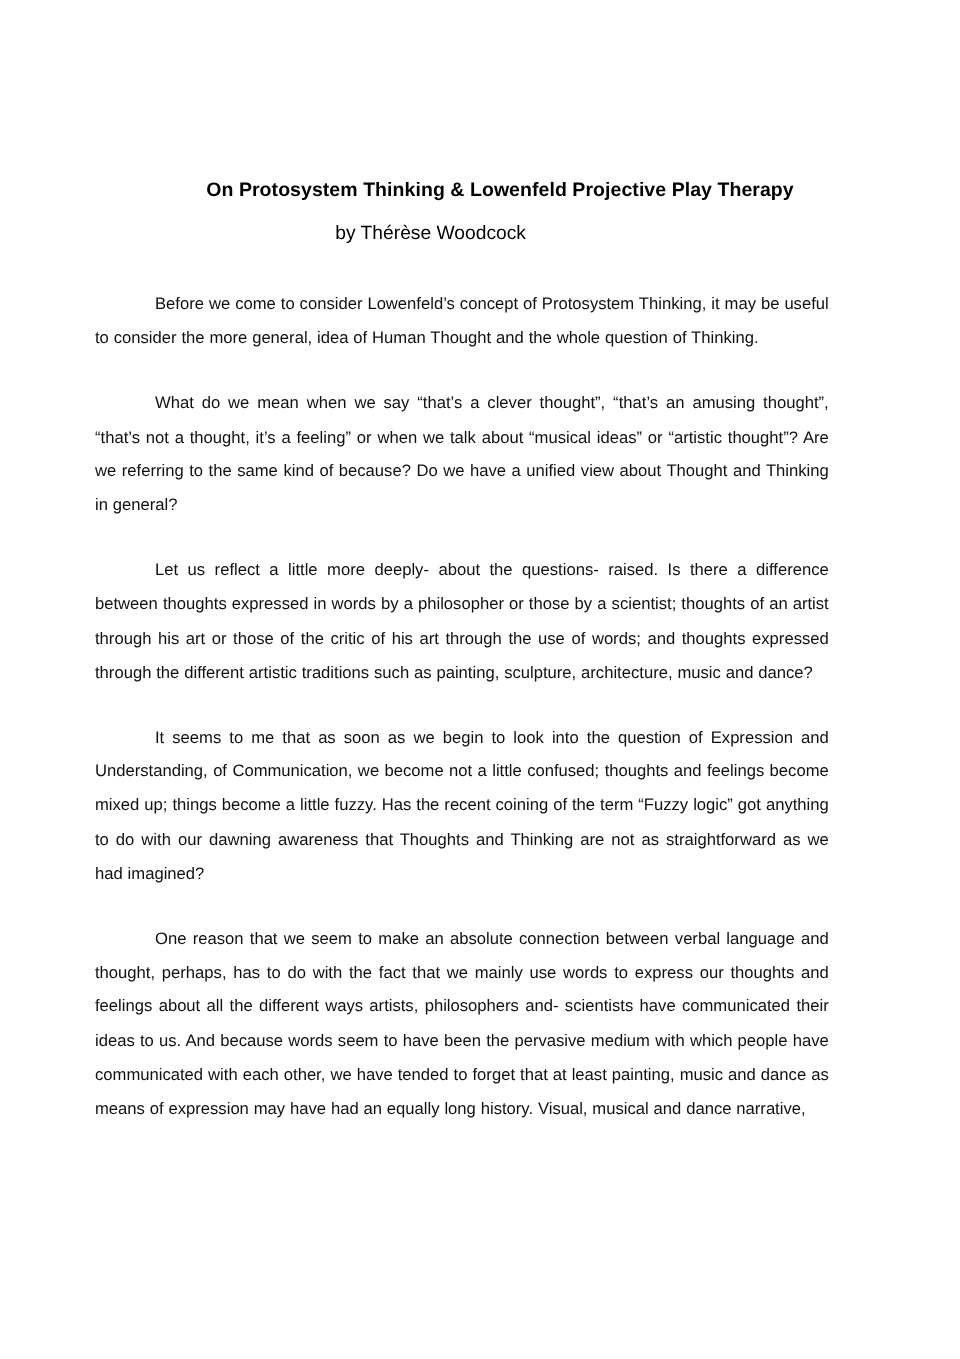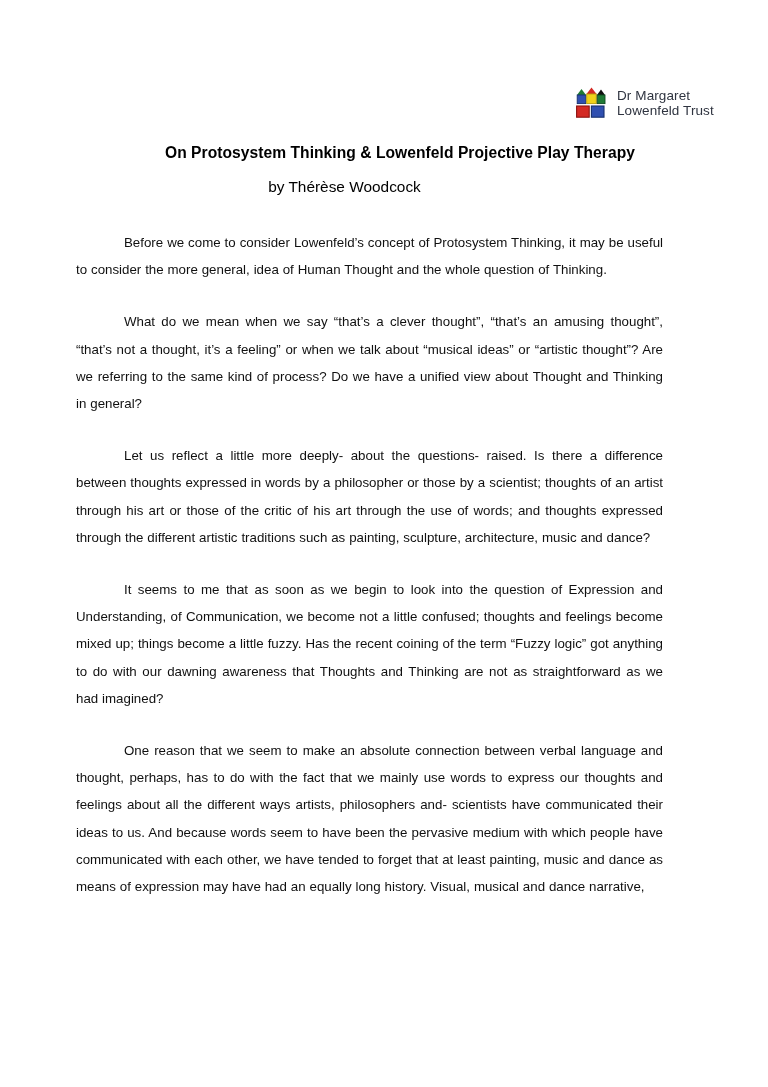--- a/index.html
+++ b/index.html
@@ -97,47 +97,26 @@
 
   .para:last-child {
     margin-bottom: 1px;
   }
 </style>
 </head>
 <body>
 
 <div class="page">
 
-  <div class="logo">
-    <svg class="logo-mark" viewBox="0 0 38 38">
-
-      <polygon points="5,11 9.5,5 14,11" fill="#1f7a35"></polygon>
-      <rect x="5.2" y="11" width="8.6" height="8.6" fill="#2f4fb0" stroke="#17306e" stroke-width="0.9"></rect>
-
-      <polygon points="14.5,10 19.5,3.4 24.5,10" fill="#d42a24"></polygon>
-      <rect x="14.7" y="10" width="9.6" height="9.6" fill="#f0d21a" stroke="#b79c0c" stroke-width="0.9"></rect>
-
-      <polygon points="25,11 29,5.4 33,11" fill="#111111"></polygon>
-      <rect x="25.2" y="11" width="7.8" height="8.6" fill="#1f7a35" stroke="#0f4a1f" stroke-width="0.9"></rect>
-
-      <rect x="4.6" y="22" width="12.6" height="11.2" fill="#d42a24" stroke="#8c1310" stroke-width="1.1"></rect>
-
-      <rect x="19.4" y="22" width="12.6" height="11.2" fill="#2f4fb0" stroke="#17306e" stroke-width="1.1"></rect>
-    </svg>
-    <div class="logo-text">
-      <span class="logo-line">Dr Margaret</span>
-      <span class="logo-line">Lowenfeld Trust</span>
-    </div>
-  </div>
 
   <div class="doc-title">On Protosystem Thinking &amp; Lowenfeld Projective Play Therapy</div>
 
   <div class="doc-byline">by Thérèse Woodcock</div>
 
   <div class="body-text">
     <p class="para">Before we come to consider Lowenfeld’s concept of Protosystem Thinking, it may be useful to consider the more general, idea of Human Thought and the whole question of Thinking.</p>
-    <p class="para">What do we mean when we say “that’s a clever thought”, “that’s an amusing thought”, “that’s not a thought, it’s a feeling” or when we talk about “musical ideas” or “artistic thought”? Are we referring to the same kind of process? Do we have a unified view about Thought and Thinking in general?</p>
+    <p class="para">What do we mean when we say “that’s a clever thought”, “that’s an amusing thought”, “that’s not a thought, it’s a feeling” or when we talk about “musical ideas” or “artistic thought”? Are we referring to the same kind of because? Do we have a unified view about Thought and Thinking in general?</p>
     <p class="para">Let us reflect a little more deeply- about the questions- raised. Is there a difference between thoughts expressed in words by a philosopher or those by a scientist; thoughts of an artist through his art or those of the critic of his art through the use of words; and thoughts expressed through the different artistic traditions such as painting, sculpture, architecture, music and dance?</p>
     <p class="para">It seems to me that as soon as we begin to look into the question of Expression and Understanding, of Communication, we become not a little confused; thoughts and feelings become mixed up; things become a little fuzzy. Has the recent coining of the term “Fuzzy logic” got anything to do with our dawning awareness that Thoughts and Thinking are not as straightforward as we had imagined?</p>
     <p class="para">One reason that we seem to make an absolute connection between verbal language and thought, perhaps, has to do with the fact that we mainly use words to express our thoughts and feelings about all the different ways artists, philosophers and- scientists have communicated their ideas to us. And because words seem to have been the pervasive medium with which people have communicated with each other, we have tended to forget that at least painting, music and dance as means of expression may have had an equally long history. Visual, musical and dance narrative,</p>
   </div>
 
 </div>
 
 </body></html>

